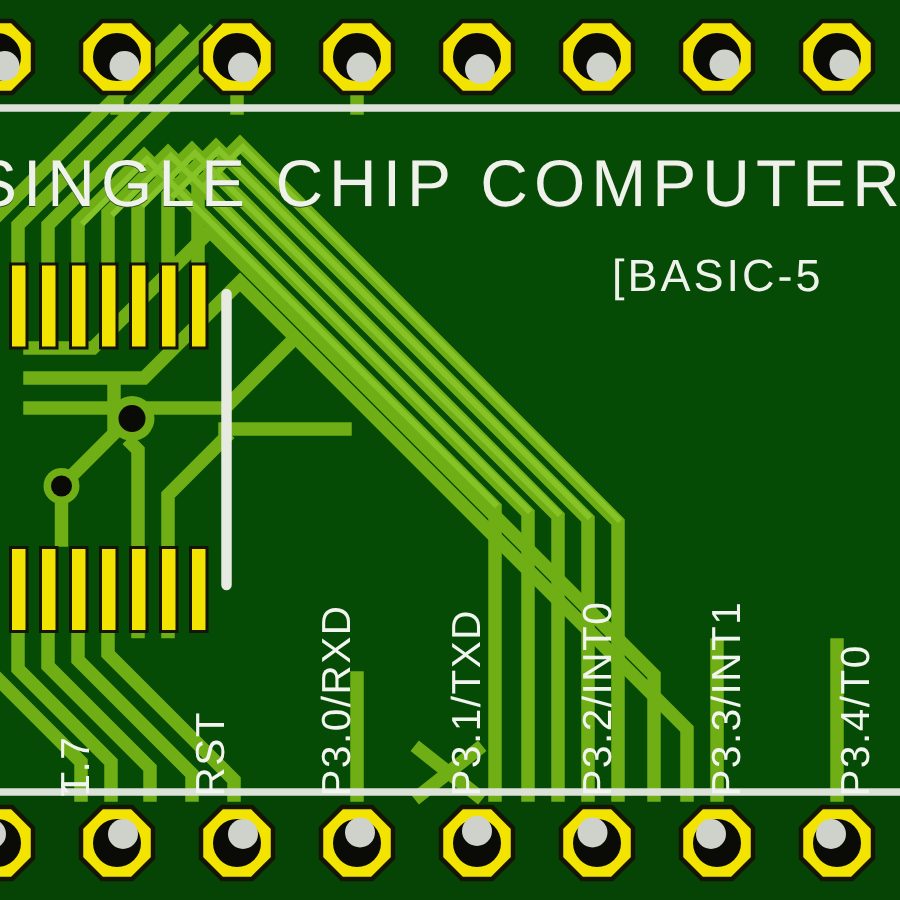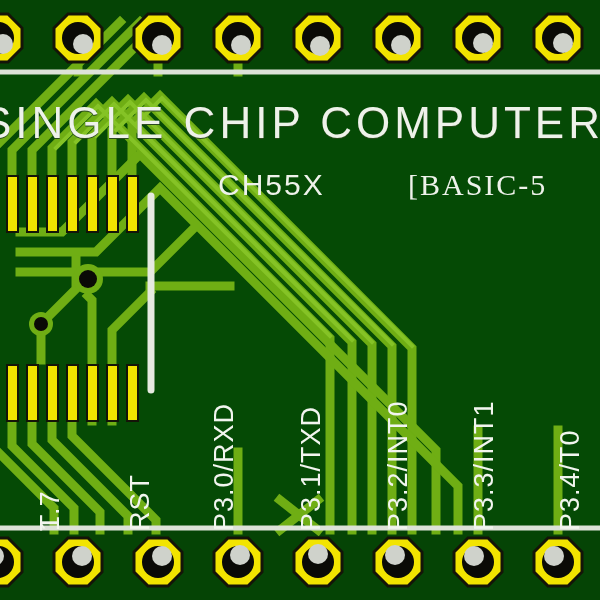--- a/index.html
+++ b/index.html
@@ -12,21 +12,21 @@
   .txt{
     position:absolute;color:#eef2ea;white-space:nowrap;
     font-family:"Liberation Sans", sans-serif;font-weight:400;
     letter-spacing:1px;pointer-events:none;
   }
   #title{
     left:-18px;top:98px;font-size:44px;letter-spacing:4px;
     text-shadow:0 1px 0 #2b4a1e;
   }
   #mpn{left:218px;top:168px;font-size:30px;letter-spacing:2px;}
-  #variant{left:408px;top:168px;font-size:30px;letter-spacing:2px;font-family:Liberation Serif, serif;}
+  #variant{left:408px;top:168px;font-size:30px;letter-spacing:2px;}
   .vlabel{
     position:absolute;color:#f2f5ef;font-size:27px;letter-spacing:1px;
     font-family:"Liberation Sans", sans-serif;
     transform-origin:left bottom;
     transform:rotate(-90deg);
     white-space:nowrap;pointer-events:none;
   }
 </style>
 </head>
 <body>
@@ -218,21 +218,20 @@
       </g>
 
       <g>
         <line x1="151" y1="196" x2="151" y2="390" stroke="#e6eae0" stroke-width="7" stroke-linecap="round"></line>
       </g>
 
     </g>
   </svg>
 
   <div class="txt" id="title">SINGLE CHIP COMPUTER</div>
-  <div class="txt" id="mpn">CH55X</div>
   <div class="txt" id="variant">[BASIC-5</div>
 
   <div class="vlabel" style="left:66px;  top:500px;">T</div>
 
   <div class="vlabel" style="left:66px;  top:500px;">1.7</div>
   <div class="vlabel" style="left:156px; top:500px;">RST</div>
   <div class="vlabel" style="left:240px; top:500px;">P3.0/RXD</div>
   <div class="vlabel" style="left:327px; top:500px;">P3.1/TXD</div>
   <div class="vlabel" style="left:414px; top:500px;">P3.2/INT0</div>
   <div class="vlabel" style="left:500px; top:500px;">P3.3/INT1</div>

